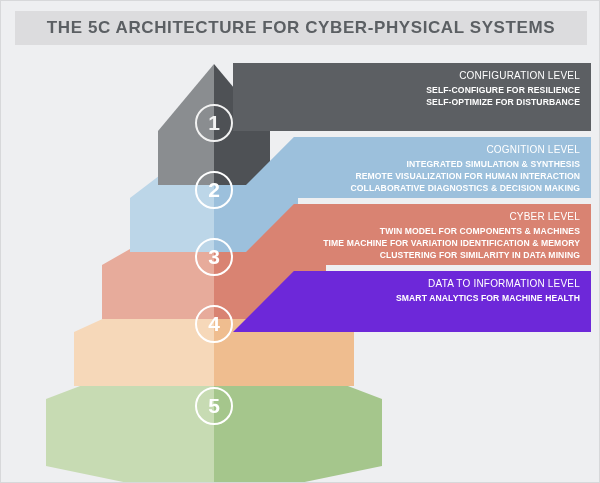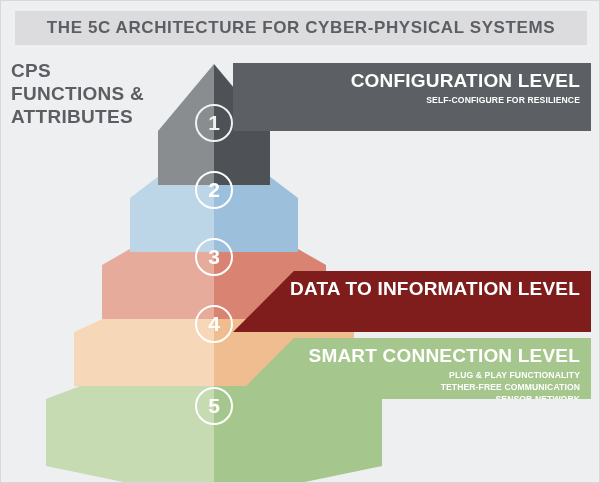--- a/index.html
+++ b/index.html
@@ -54,54 +54,49 @@
 
   
   .band{
     position:absolute;
     color:#ffffff;
     text-align:right;
     box-sizing:border-box;
     padding:7px 11px 6px 0;
   }
   .band .lvl{
-    font-size:19px;font-weight:bold;letter-spacing:.2px;
+    font-size:10px;font-weight:normal;letter-spacing:.2px;
     text-transform:uppercase;line-height:1.15;
     margin-bottom:2px;
     white-space:nowrap;
   }
   .band .sub{
     font-size:8.6px;font-weight:bold;letter-spacing:.1px;
     text-transform:uppercase;line-height:1.42;
     white-space:nowrap;
   }
   .band.b1{left:232px;top:62px; width:358px;height:68px;background:#5c5f63;}
   .band.b2{left:232px;top:136px;width:358px;height:61px;background:#9cc0dc;
            clip-path:polygon(17% 0,100% 0,100% 100%,0 100%);}
   .band.b3{left:232px;top:203px;width:358px;height:61px;background:#d98372;
            clip-path:polygon(17% 0,100% 0,100% 100%,0 100%);}
-  .band.b4{left:232px;top:270px;width:358px;height:61px;background:#7f1d1d;
+  .band.b4{left:232px;top:270px;width:358px;height:61px;background:#6d28d9;
            clip-path:polygon(17% 0,100% 0,100% 100%,0 100%);}
   .band.b5{left:232px;top:337px;width:358px;height:61px;background:#a5c68c;
            clip-path:polygon(17% 0,100% 0,100% 100%,0 100%);}
 </style>
 </head>
 <body>
 
 <div class="stage">
 
   <div class="title-bar">
     <div class="title-text">THE 5C ARCHITECTURE FOR CYBER-PHYSICAL SYSTEMS</div>
   </div>
 
-  <div class="caption">
-    <div>CPS</div>
-    <div>FUNCTIONS &amp;</div>
-    <div>ATTRIBUTES</div>
-  </div>
 
   <div class="pyramid">
     <svg width="430" height="428" viewBox="0 0 430 428" xmlns="http://www.w3.org/2000/svg">
       <defs>
         
       </defs>
 
       <g>
         <polygon points="213,279 213,410 45,410 45,343" fill="#c7dbb3"></polygon>
         <polygon points="213,279 213,410 381,410 381,343" fill="#a5c68c"></polygon>
@@ -133,28 +128,36 @@
     <div class="num dark" style="left:194px;top:48px;">1</div>
     <div class="num" style="left:194px;top:115px;">2</div>
     <div class="num" style="left:194px;top:182px;">3</div>
     <div class="num" style="left:194px;top:249px;">4</div>
     <div class="num" style="left:194px;top:331px;">5</div>
   </div>
 
   <div class="band b1">
     <div class="lvl">CONFIGURATION LEVEL</div>
     <div class="sub">SELF-CONFIGURE FOR RESILIENCE</div>
+    <div class="sub">SELF-OPTIMIZE FOR DISTURBANCE</div>
   </div>
 
+  <div class="band b2">
+    <div class="lvl">COGNITION LEVEL</div>
+    <div class="sub">INTEGRATED SIMULATION &amp; SYNTHESIS</div>
+    <div class="sub">REMOTE VISUALIZATION FOR HUMAN INTERACTION</div>
+    <div class="sub">COLLABORATIVE DIAGNOSTICS &amp; DECISION MAKING</div>
+  </div>
 
+  <div class="band b3">
+    <div class="lvl">CYBER LEVEL</div>
+    <div class="sub">TWIN MODEL FOR COMPONENTS &amp; MACHINES</div>
+    <div class="sub">TIME MACHINE FOR VARIATION IDENTIFICATION &amp; MEMORY</div>
+    <div class="sub">CLUSTERING FOR SIMILARITY IN DATA MINING</div>
+  </div>
 
   <div class="band b4">
     <div class="lvl">DATA TO INFORMATION LEVEL</div>
+    <div class="sub">SMART ANALYTICS FOR MACHINE HEALTH</div>
   </div>
 
-  <div class="band b5">
-    <div class="lvl">SMART CONNECTION LEVEL</div>
-    <div class="sub">PLUG &amp; PLAY FUNCTIONALITY</div>
-    <div class="sub">TETHER-FREE COMMUNICATION</div>
-    <div class="sub">SENSOR NETWORK</div>
-  </div>
 
 </div>
 
 </body></html>

